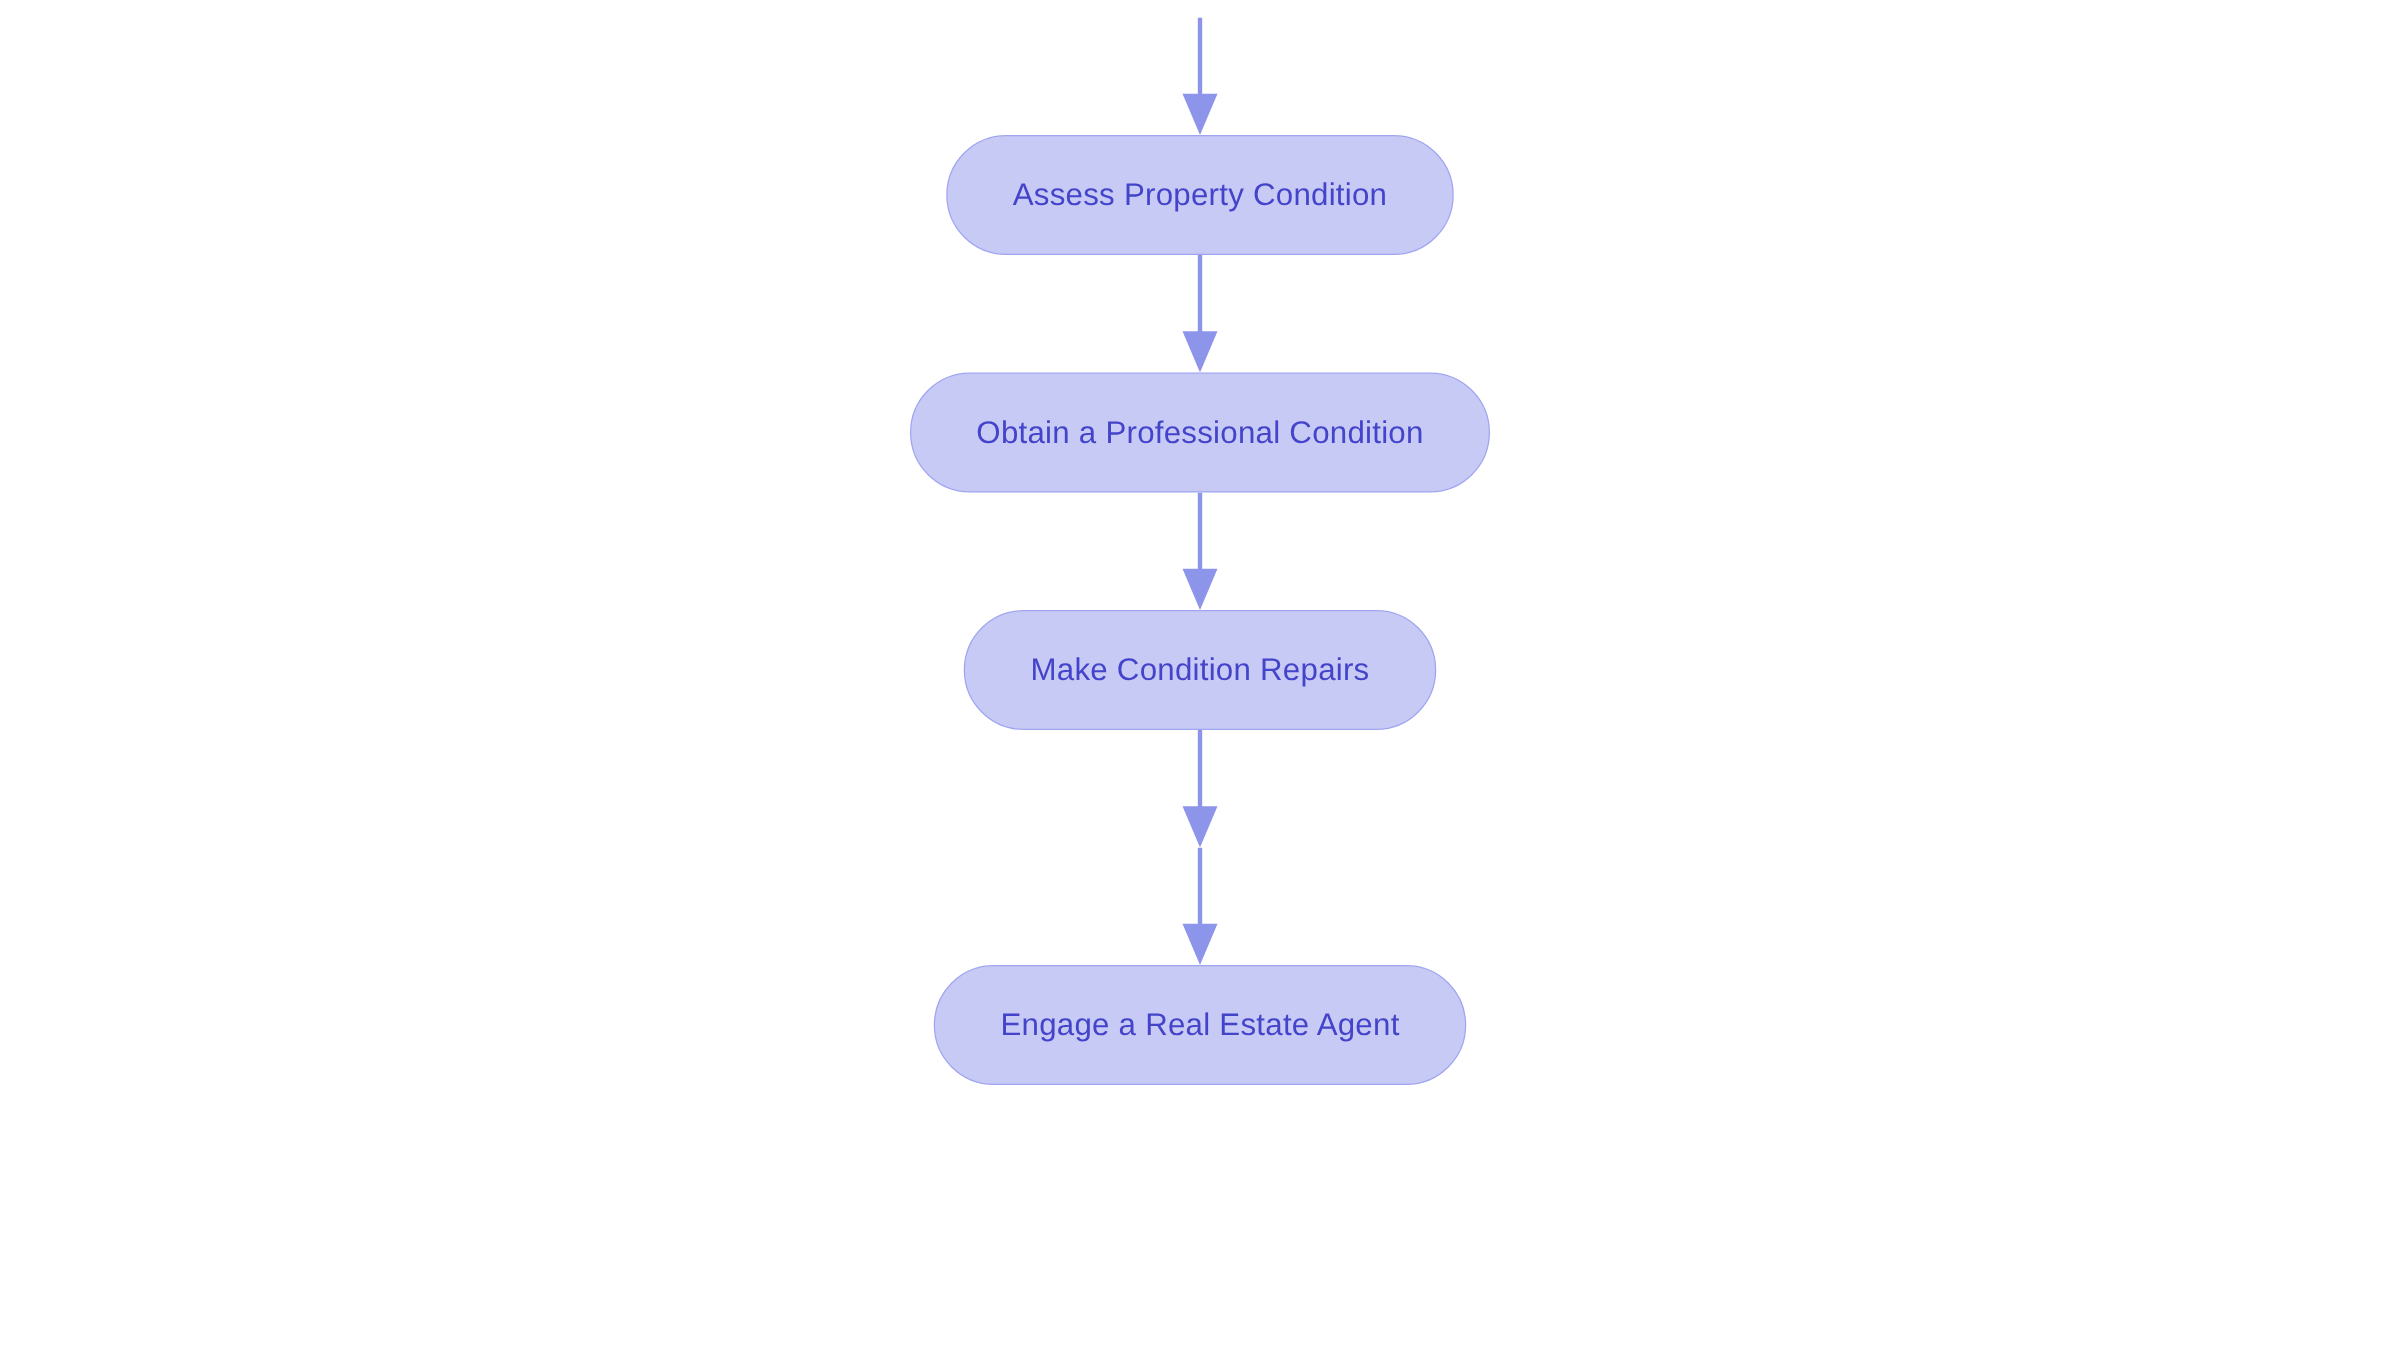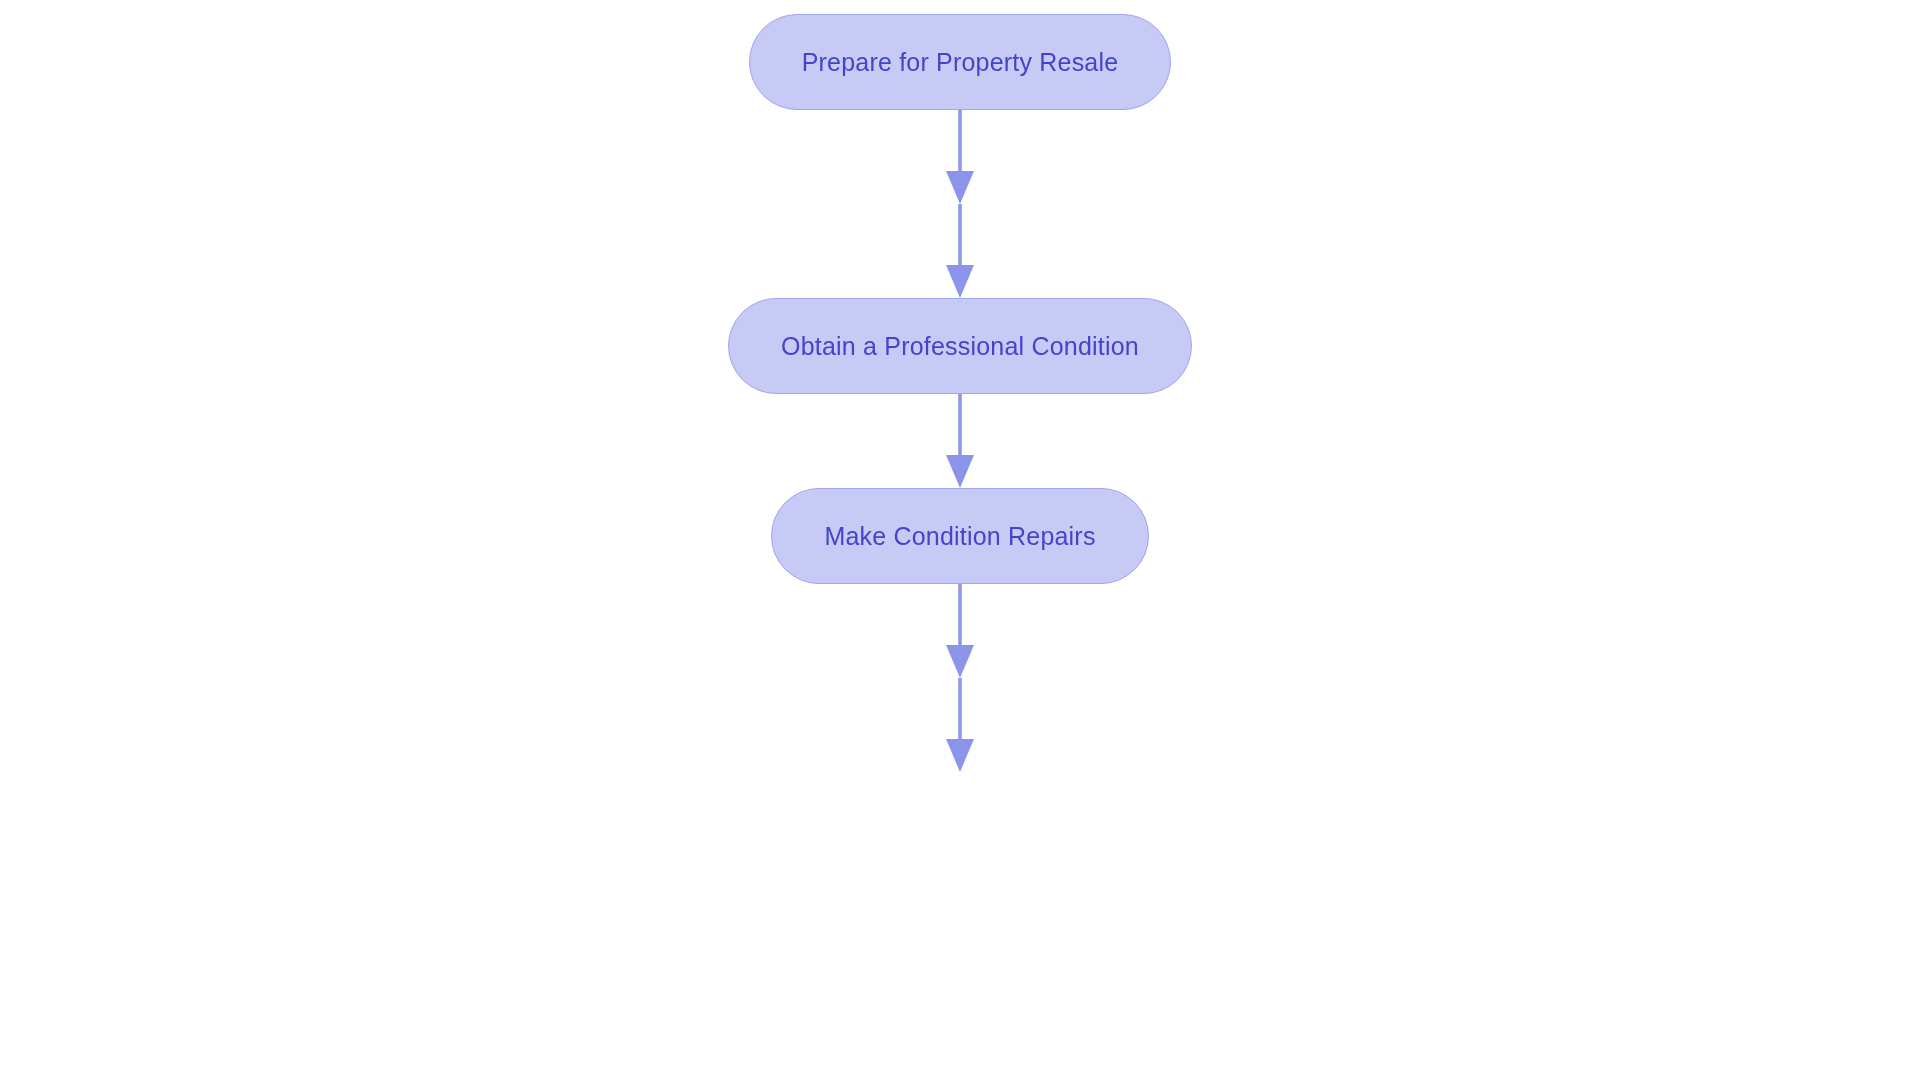--- a/index.html
+++ b/index.html
@@ -45,27 +45,27 @@
     flex: 0 0 auto;
     display: block;
   }
 </style>
 </head>
 <body style="background: rgb(255, 255, 255);">
 
 <div class="canvas">
   <div class="flow-column">
 
-    <div class="flow-node">Prepare for Property Resale</div>
 
     <svg class="flow-arrow" viewBox="0 0 30 94">
       <line x1="15" y1="0" x2="15" y2="63" stroke="#8d95eb" stroke-width="3.5"></line>
       <polygon points="1,61 29,61 15,94" fill="#8d95eb"></polygon>
     </svg>
 
+    <div class="flow-node">Assess Property Condition</div>
 
     <svg class="flow-arrow" viewBox="0 0 30 94">
       <line x1="15" y1="0" x2="15" y2="63" stroke="#8d95eb" stroke-width="3.5"></line>
       <polygon points="1,61 29,61 15,94" fill="#8d95eb"></polygon>
     </svg>
 
     <div class="flow-node">Obtain a Professional Condition</div>
 
     <svg class="flow-arrow" viewBox="0 0 30 94">
       <line x1="15" y1="0" x2="15" y2="63" stroke="#8d95eb" stroke-width="3.5"></line>
@@ -78,15 +78,16 @@
       <line x1="15" y1="0" x2="15" y2="63" stroke="#8d95eb" stroke-width="3.5"></line>
       <polygon points="1,61 29,61 15,94" fill="#8d95eb"></polygon>
     </svg>
 
 
     <svg class="flow-arrow" viewBox="0 0 30 94">
       <line x1="15" y1="0" x2="15" y2="63" stroke="#8d95eb" stroke-width="3.5"></line>
       <polygon points="1,61 29,61 15,94" fill="#8d95eb"></polygon>
     </svg>
 
+    <div class="flow-node">Engage a Real Estate Agent</div>
 
   </div>
 </div>
 
 </body></html>

